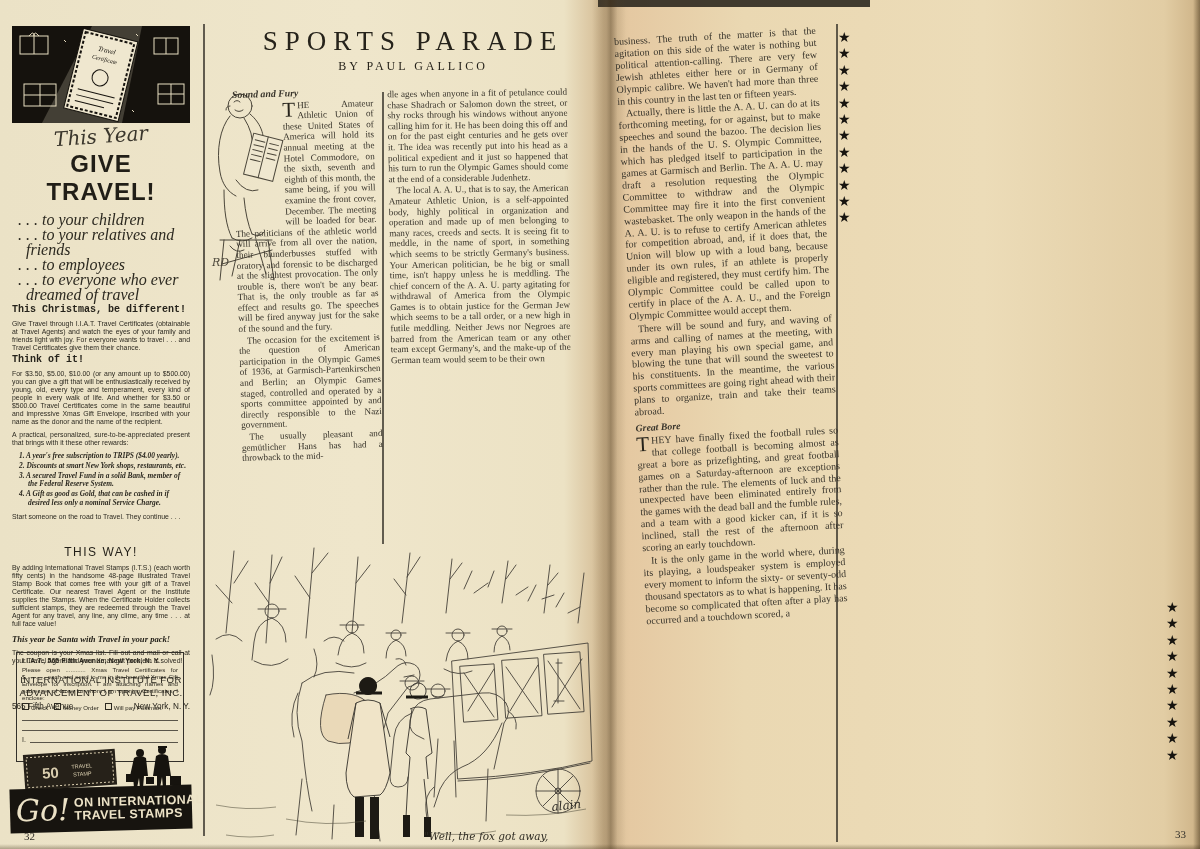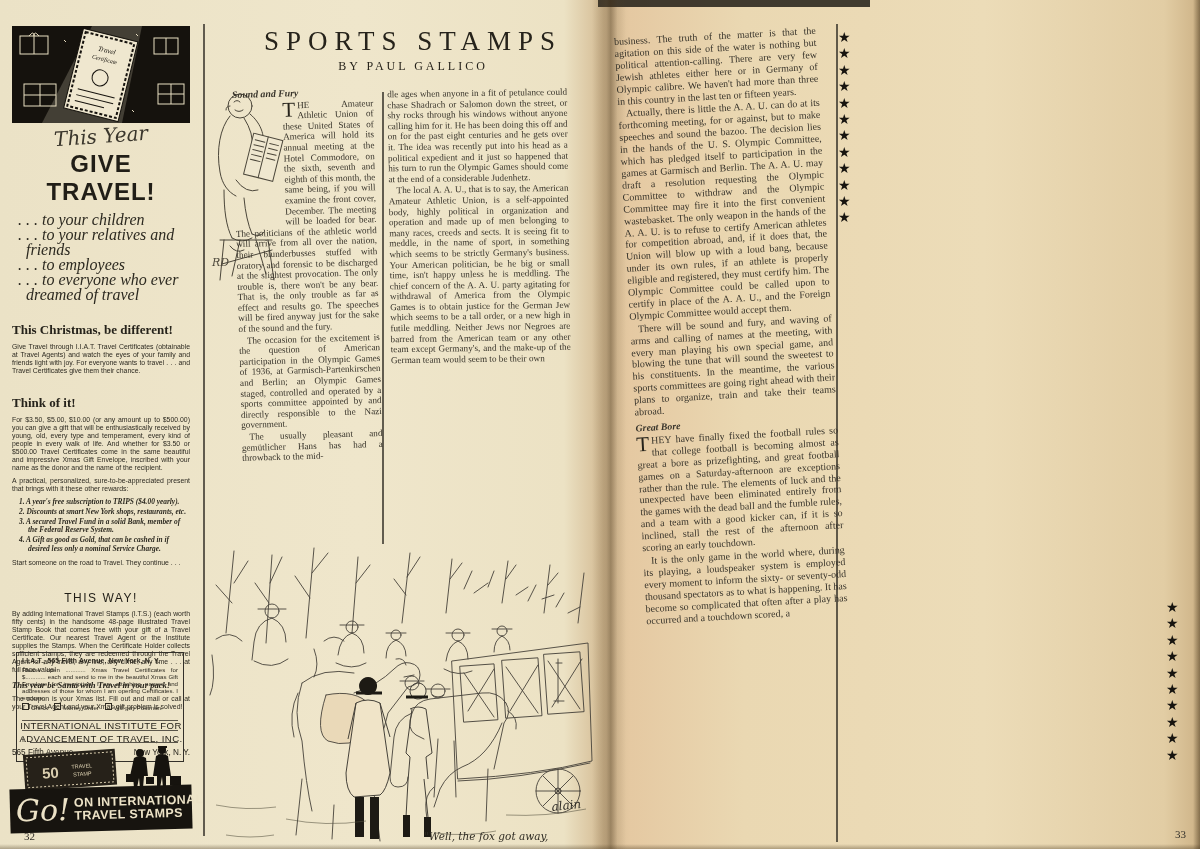--- a/index.html
+++ b/index.html
@@ -17,21 +17,21 @@
   
   .adflow{left:12px;top:124px;width:178px;}
   .script{font-style:italic;font-family:"DejaVu Serif","Liberation Serif",serif;}
   .this-year{text-align:center;font-size:20px;transform:rotate(-4deg);color:#3a362c;}
   .give-travel{text-align:center;font-family:"Liberation Sans",sans-serif;font-weight:bold;
     font-size:24px;letter-spacing:1px;color:#211e17;margin-top:2px;}
   .bullets{margin-top:6px;font-style:italic;font-size:16px;line-height:15px;color:#2c2920;}
   .bullets div{padding-left:14px;text-indent:-8px;}
   .adsans{font-family:"Liberation Sans",sans-serif;font-size:6.9px;line-height:8px;
     text-align:justify;color:#2c2920;margin-top:5px;}
-  .adsub{font-family:Liberation Serif, serif;font-weight:bold;font-size:13px;margin-top:20px;color:#26231b;}
+  .adsub{font-family:Liberation Mono, monospace;font-weight:bold;font-size:10px;margin-top:2px;color:#26231b;}
   .rewards{margin-top:5px;font-style:italic;font-weight:bold;font-size:7.4px;line-height:8.8px;color:#2c2920;}
   .rewards div{padding-left:16px;text-indent:-9px;margin-top:1px;}
   .thisway{text-align:center;font-family:"Liberation Sans",sans-serif;font-size:12px;
     letter-spacing:1.5px;color:#211e17;margin-top:24px;}
   .santa{font-style:italic;font-weight:bold;font-size:8.6px;margin-top:6px;color:#26231b;}
   .org{line-height:13px;text-align:center;font-family:"Liberation Sans",sans-serif;
     font-size:9.6px;letter-spacing:.4px;color:#211e17;margin-top:8px;}
   .addr-row{display:flex;justify-content:space-between;font-family:"Liberation Sans",sans-serif;
     font-weight:normal;font-size:8.2px;margin-top:3px;color:#26231b;}
   .coupon{left:16px;top:652px;width:168px;height:110px;border:1.6px solid #33302a;
@@ -188,21 +188,21 @@
       <span class="bl">
         <div>ON INTERNATIONAL</div>
         <div>TRAVEL STAMPS</div>
       </span>
     </div>
 
     <div class="abs pagenum" style="left:24px;top:830px;">32</div>
 
     <div class="abs vrule" style="left:203px;top:24px;height:812px;"></div>
 
-    <div class="abs a-title">SPORTS STAMPS</div>
+    <div class="abs a-title">SPORTS PARADE</div>
     <div class="abs a-byline">BY PAUL GALLICO</div>
 
     <div class="abs" style="left:210px;top:80px;width:80px;height:215px;">
       <svg width="80" height="215" viewBox="0 0 80 215">
         <g stroke="#4b463a" stroke-width="1" fill="none" stroke-linecap="round">
           <circle cx="30" cy="26" r="12"></circle>
           <path d="M24,22 q3,-3 6,0 M25,30 q4,3 8,0 M20,26 q-4,0 -4,4"></path>
           <path d="M20,36 C10,48 6,70 10,92 C12,104 18,112 26,116"></path>
           <path d="M40,34 C52,44 56,58 52,70"></path>
           <path d="M34,38 Q44,54 42,66"></path>

